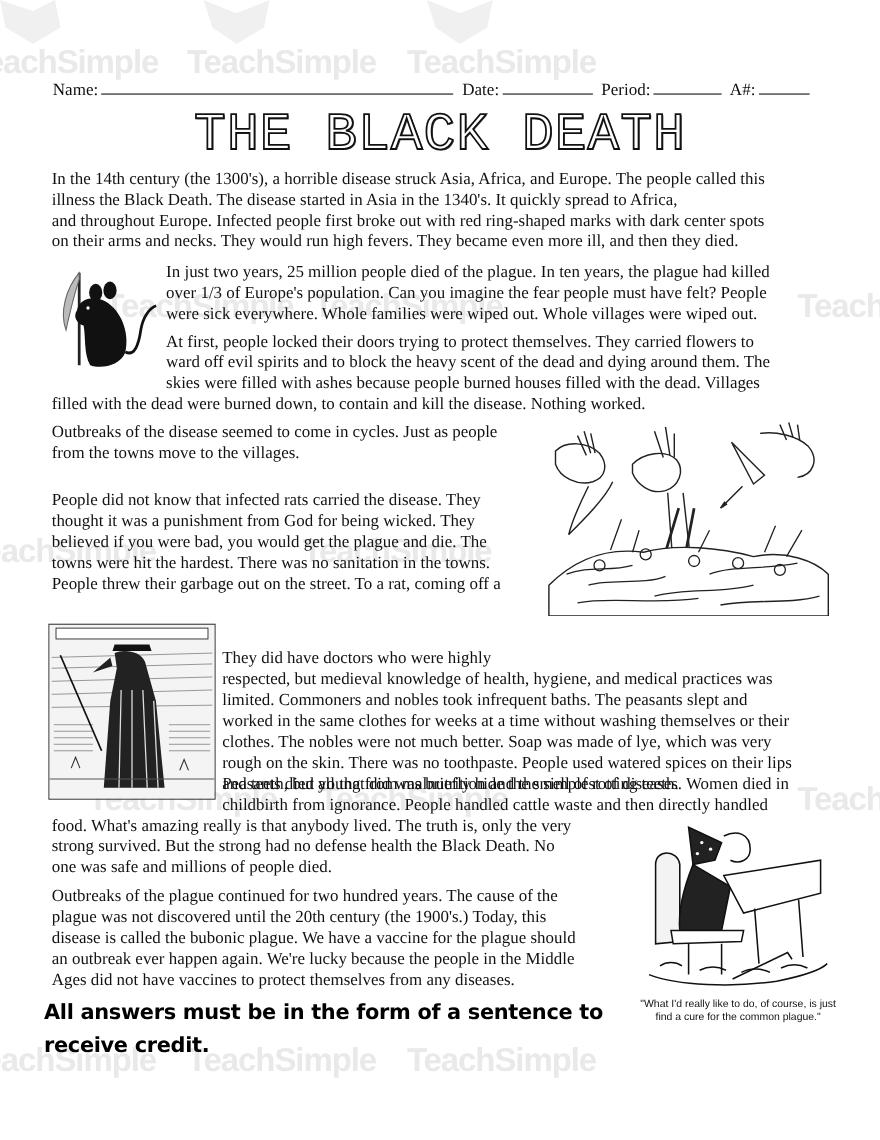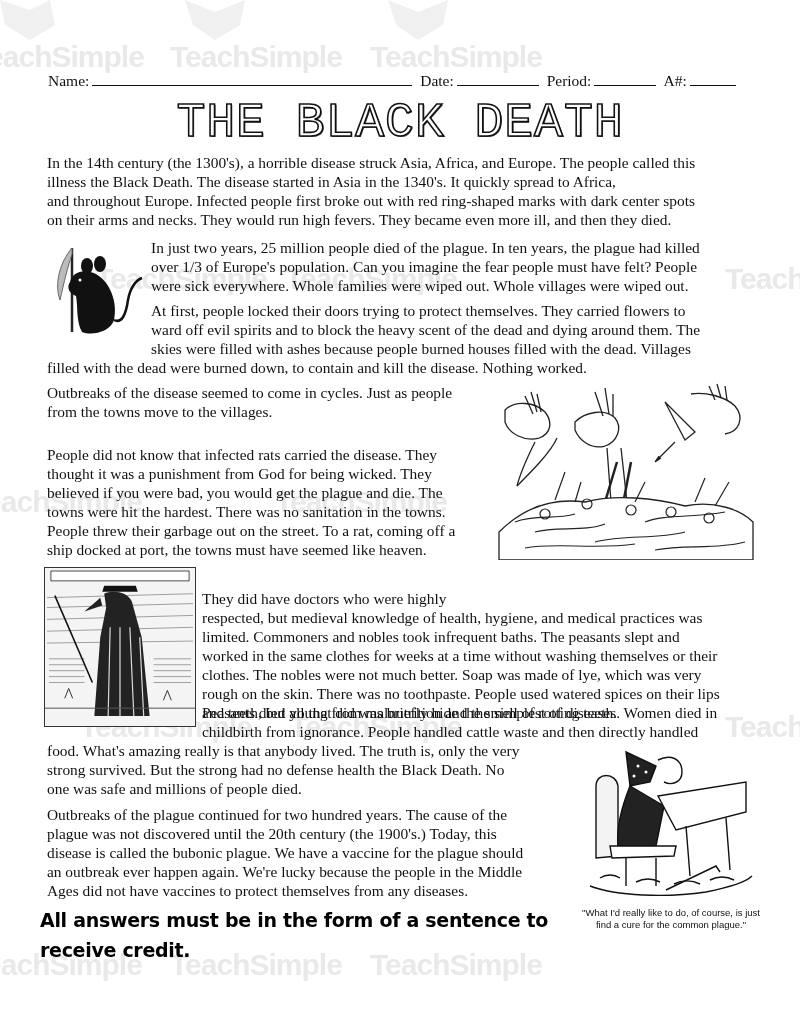--- a/index.html
+++ b/index.html
@@ -140,21 +140,20 @@
       </g>
     </svg>
   </div>
 
   <div class="p" style="left:47px;top:445px;">
     <span>People did not know that infected rats carried the disease. They</span>
     <span>thought it was a punishment from God for being wicked. They</span>
     <span>believed if you were bad, you would get the plague and die. The</span>
     <span>towns were hit the hardest. There was no sanitation in the towns.</span>
     <span>People threw their garbage out on the street. To a rat, coming off a</span>
-    <span>ship docked at port, the towns must have seemed like heaven.</span>
   </div>
 
   <div class="img" style="left:44px;top:567px;width:152px;height:160px;border:1px solid #333;">
     <svg viewBox="0 0 152 160">
       <rect x="0" y="0" width="152" height="160" fill="#f4f4f4"></rect>
       <rect x="6" y="3" width="140" height="10" fill="#fff" stroke="#222" stroke-width="0.8"></rect>
       <g stroke="#888" stroke-width="0.8">
         <path d="M2 30 L150 26 M2 40 L150 36 M2 52 L150 48 M2 64 L150 60 M2 76 L150 74"></path>
         <path d="M4 92 L40 92 M4 98 L40 98 M4 104 L40 104 M4 110 L40 110 M4 116 L40 116"></path>
         <path d="M110 92 L148 92 M110 98 L148 98 M110 104 L148 104 M110 110 L148 110 M110 116 L148 116"></path>

